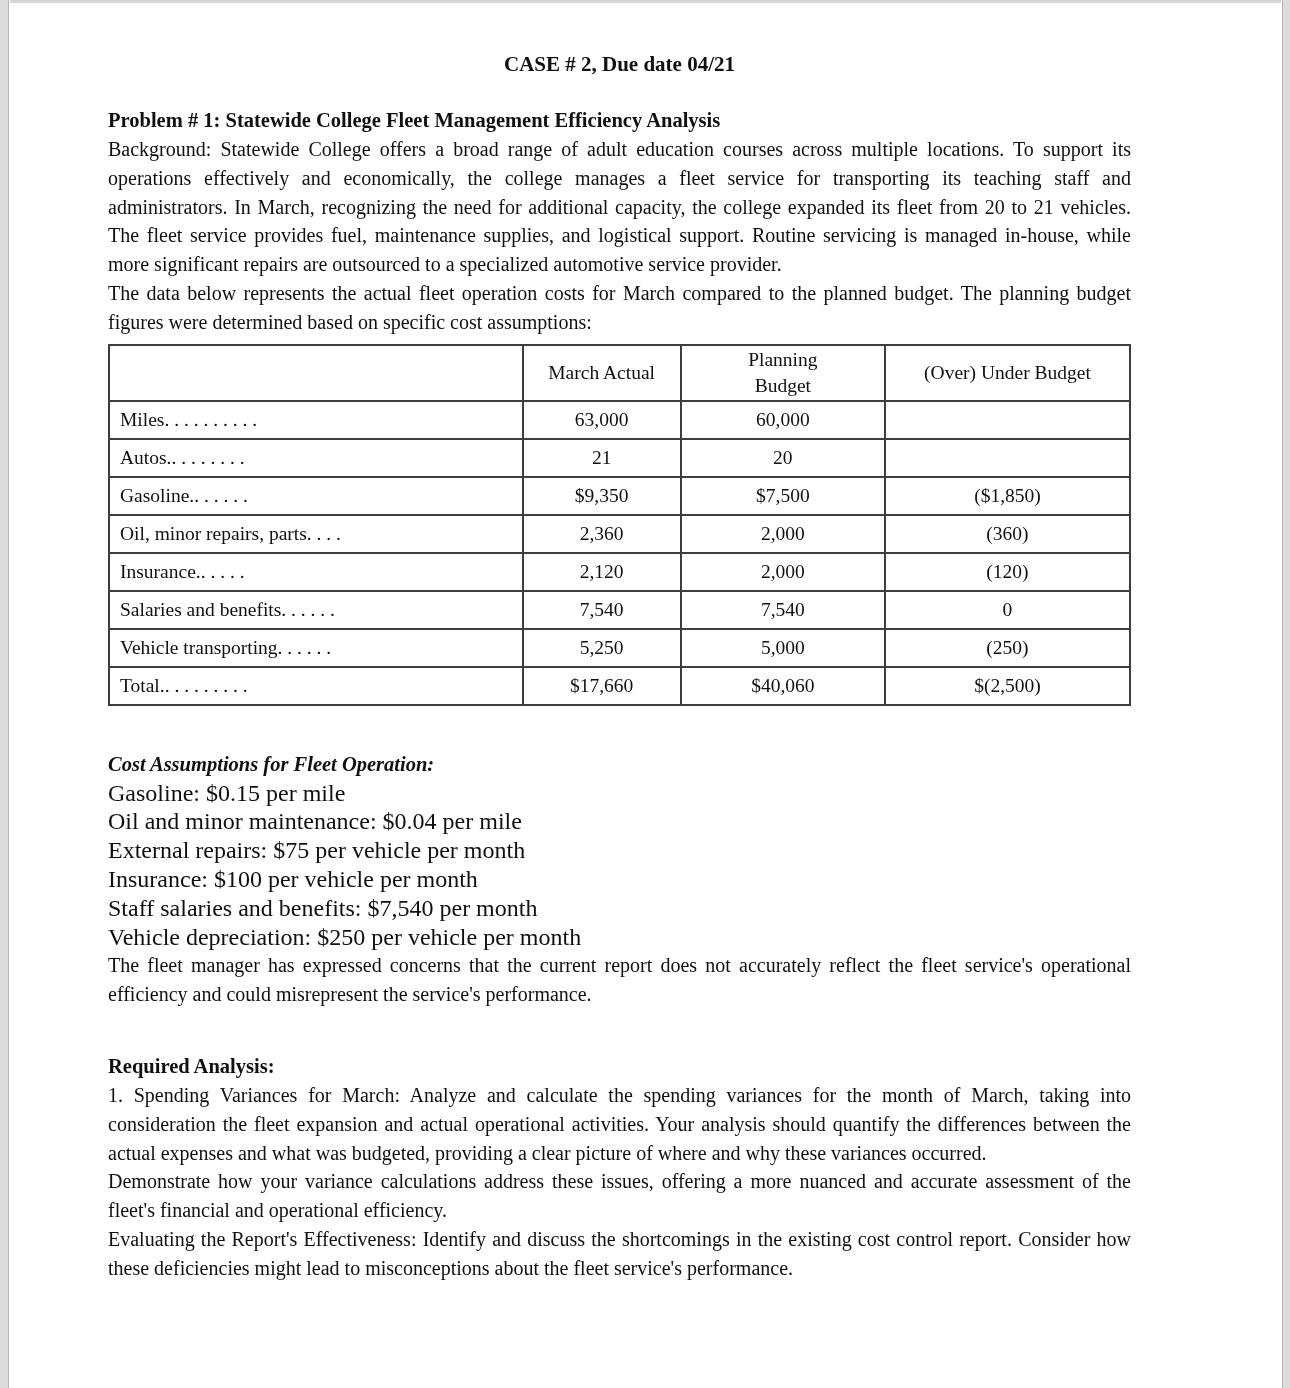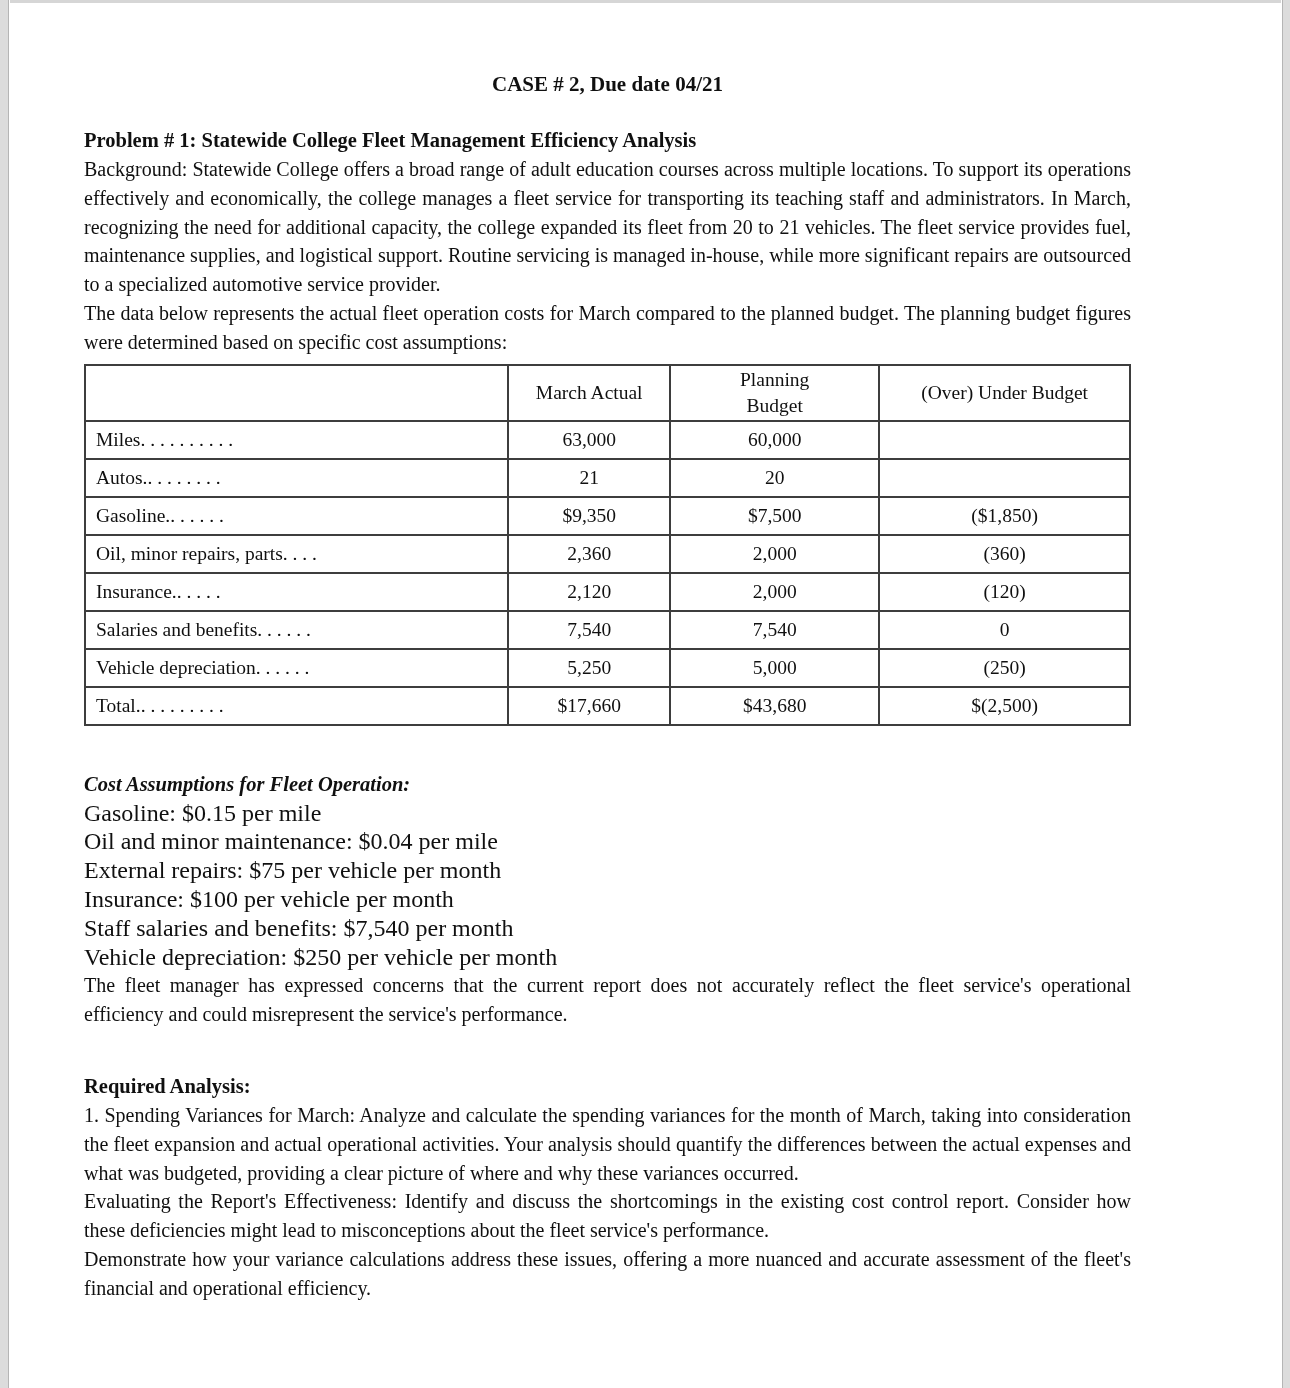--- a/index.html
+++ b/index.html
@@ -20,22 +20,21 @@
   .edge-right {
     position: absolute; right: 0; top: 0; width: 8px; height: 1388px;
     background: #dcdcdc; border-left: 1px solid #b5b5b5;
   }
   .edge-top {
     position: absolute; left: 10px; right: 9px; top: 0; height: 3px;
     background: #d6d6d6;
   }
   .page {
     position: relative;
-    padding: 50px 159px 40px 84px;
-    margin-top: 20px;
+    padding: 50px 159px 40px 108px;
   }
   .doc-title {
     text-align: center;
     font-weight: bold;
     font-size: 21px;
     line-height: 29px;
     margin-bottom: 27px;
   }
   .section-heading {
     font-weight: bold;
@@ -143,41 +142,41 @@
         <td>2,000</td>
         <td>(120)</td>
       </tr>
       <tr>
         <td class="label-col">Salaries and benefits. . . . . .</td>
         <td>7,540</td>
         <td>7,540</td>
         <td>0</td>
       </tr>
       <tr>
-        <td class="label-col">Vehicle depreciation. . . . . .</td>
+        <td class="label-col">Vehicle transporting. . . . . .</td>
         <td>5,250</td>
         <td>5,000</td>
         <td>(250)</td>
       </tr>
       <tr>
         <td class="label-col">Total.. . . . . . . . .</td>
         <td>$17,660</td>
-        <td>$43,680</td>
+        <td>$40,060</td>
         <td>$(2,500)</td>
       </tr>
     </tbody>
   </table>
 
   <div class="section-heading mt-cost">Cost Assumptions for Fleet Operation:</div>
   <p class="plain-line">Gasoline: $0.15 per mile</p>
   <p class="plain-line">Oil and minor maintenance: $0.04 per mile</p>
   <p class="plain-line">External repairs: $75 per vehicle per month</p>
   <p class="plain-line">Insurance: $100 per vehicle per month</p>
   <p class="plain-line">Staff salaries and benefits: $7,540 per month</p>
   <p class="plain-line">Vehicle depreciation: $250 per vehicle per month</p>
   <p class="para">The fleet manager has expressed concerns that the current report does not accurately reflect the fleet service's operational efficiency and could misrepresent the service's performance.</p>
 
   <div class="section-heading mt-required">Required Analysis:</div>
   <p class="para">1. Spending Variances for March: Analyze and calculate the spending variances for the month of March, taking into consideration the fleet expansion and actual operational activities. Your analysis should quantify the differences between the actual expenses and what was budgeted, providing a clear picture of where and why these variances occurred.</p>
+  <p class="para">Demonstrate how your variance calculations address these issues, offering a more nuanced and accurate assessment of the fleet's financial and operational efficiency.</p>
   <p class="para">Evaluating the Report's Effectiveness:  Identify and discuss the shortcomings in the existing cost control report. Consider how these deficiencies might lead to misconceptions about the fleet service's performance.</p>
-  <p class="para">Demonstrate how your variance calculations address these issues, offering a more nuanced and accurate assessment of the fleet's financial and operational efficiency.</p>
 
 </div>
 
 </body></html>

